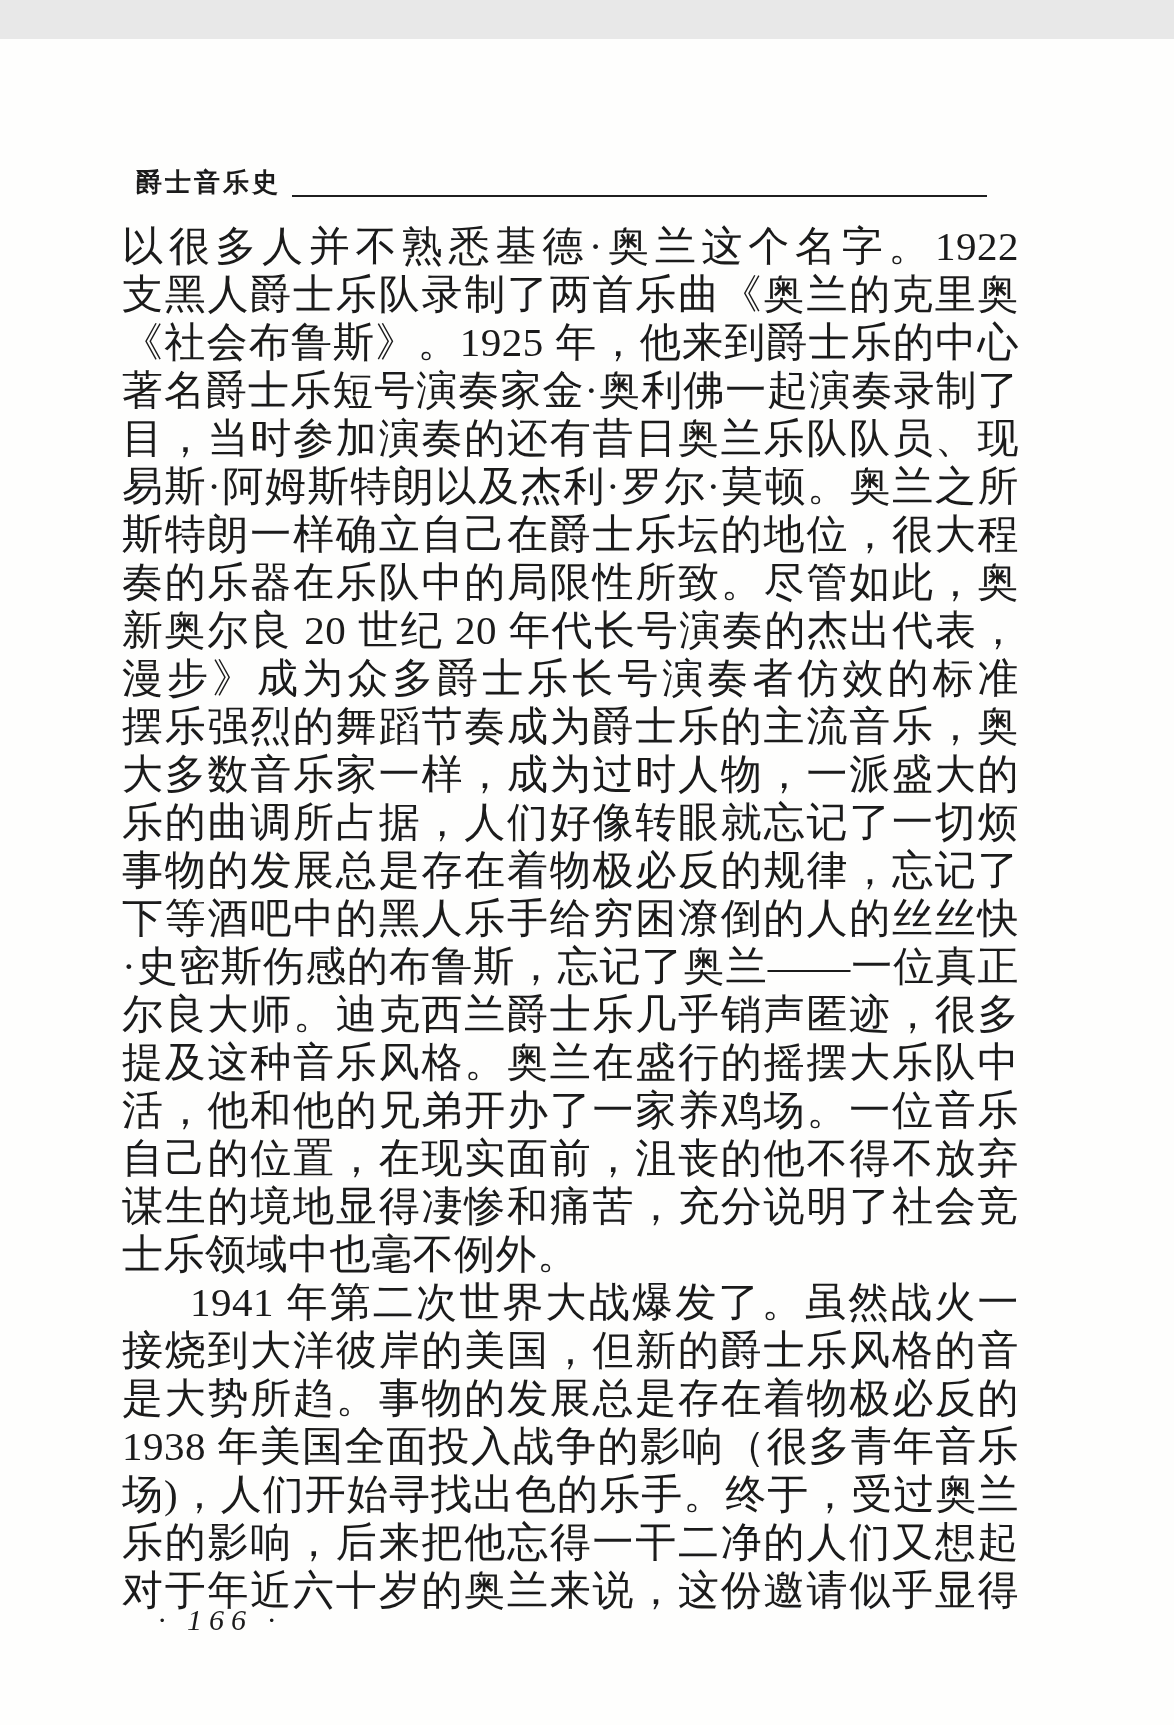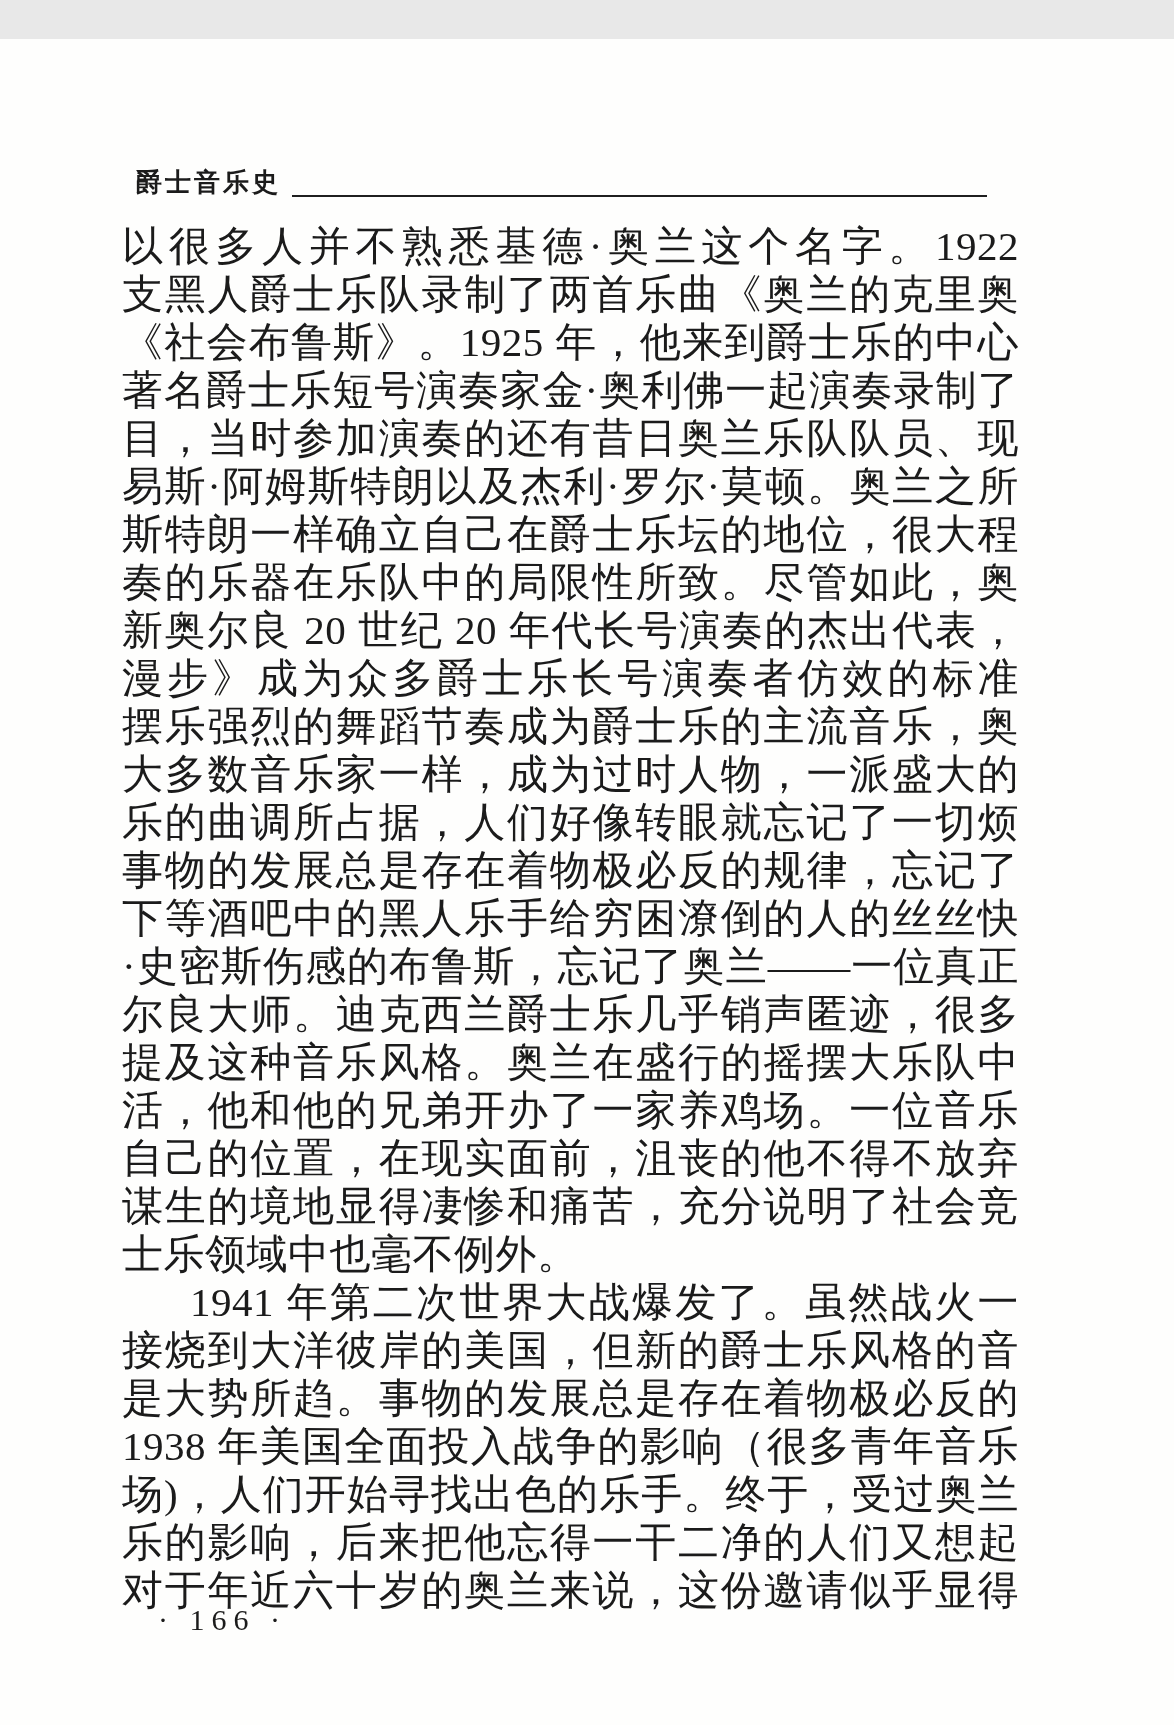--- a/index.html
+++ b/index.html
@@ -55,20 +55,21 @@
     text-indent: 68px;
   }
   .line.para-end {
     text-align-last: left;
   }
   .page-number {
     position: absolute;
     left: 158px;
     top: 1564px;
     font-size: 30px;
+    font-style: italic;
     letter-spacing: 7px;
     white-space: nowrap;
   }
 </style>
 </head>
 <body>
 
 <div class="page">
 
   <span class="book-title">爵士音乐史</span>

